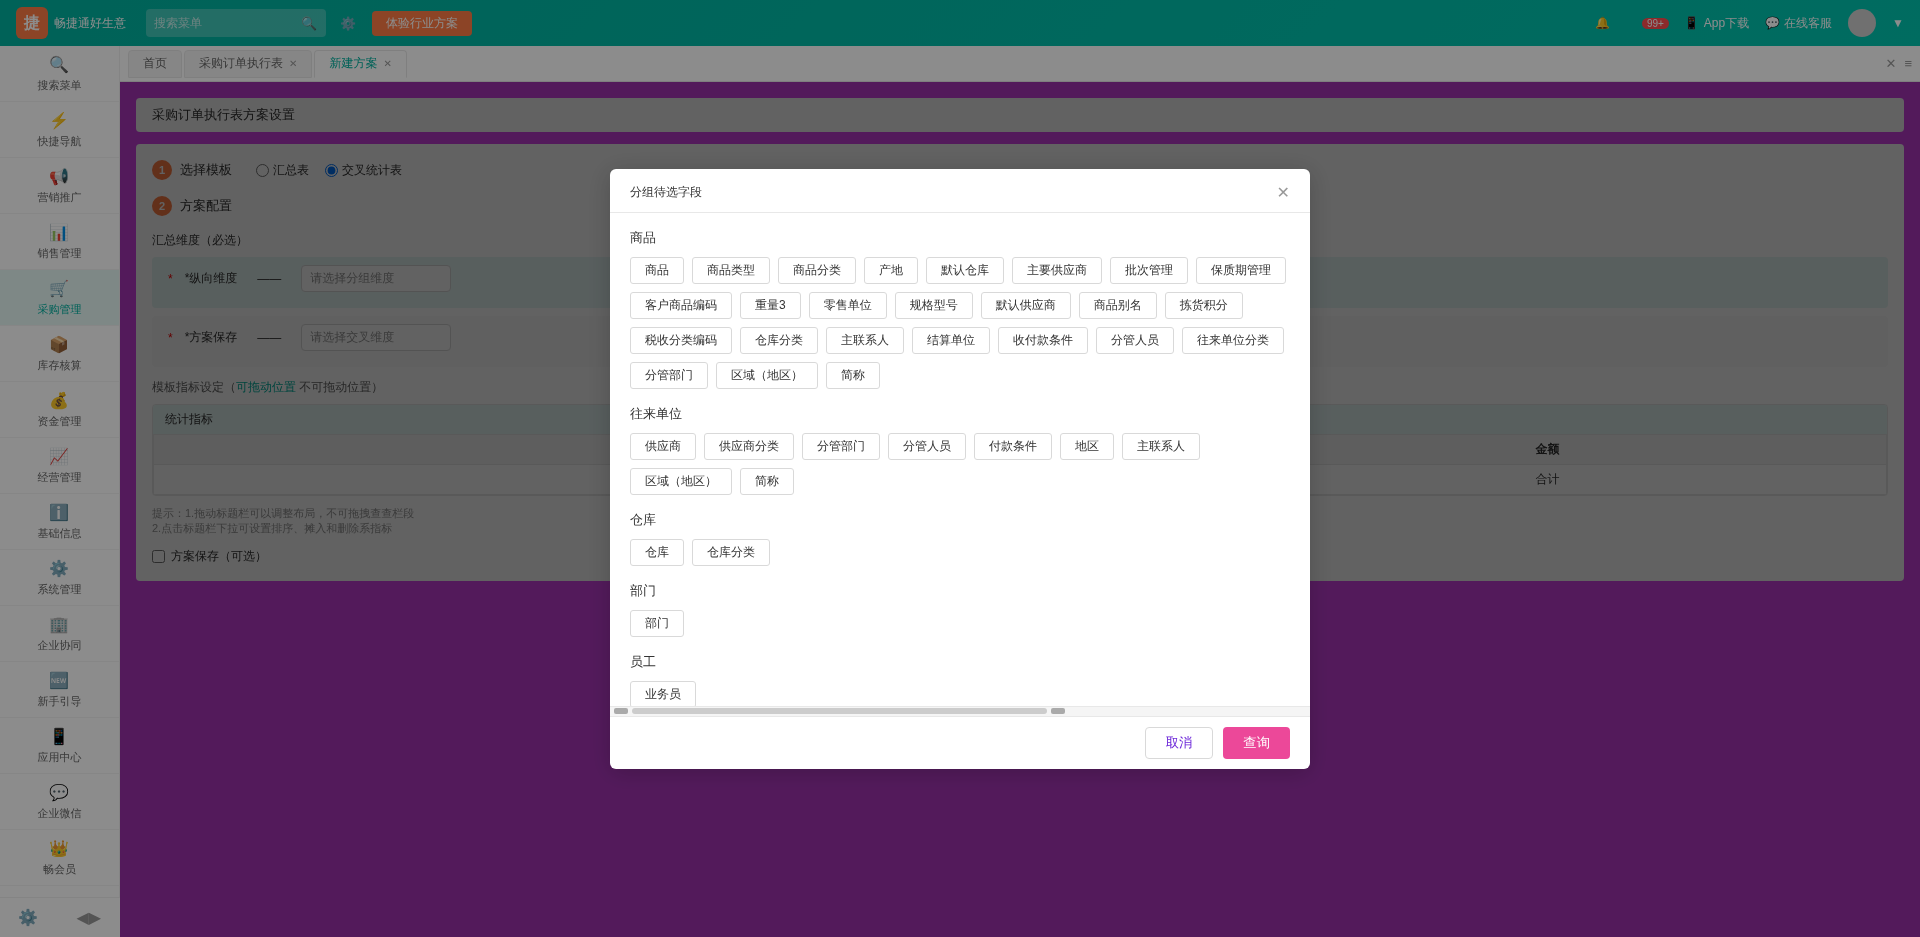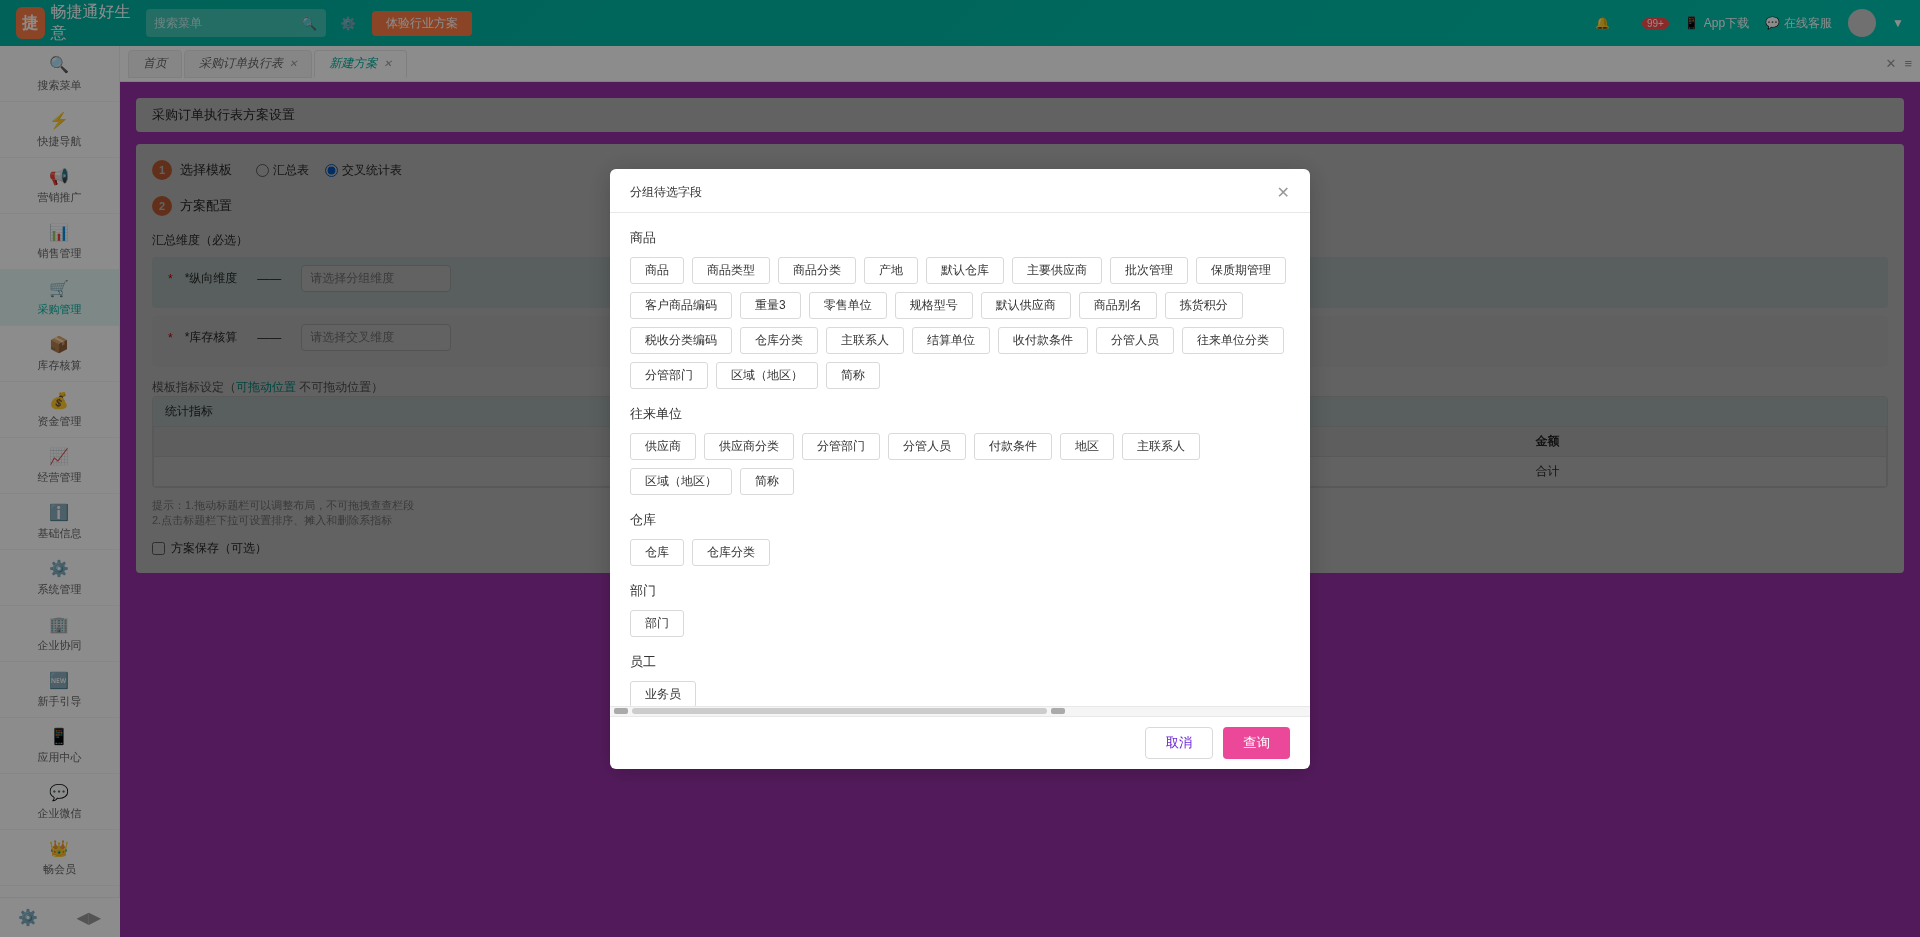--- a/index.html
+++ b/index.html
@@ -98,21 +98,20 @@
     .tab-item {
       height: 28px;
       padding: 0 14px;
       display: flex; align-items: center; gap: 6px;
       border-radius: 4px 4px 0 0;
       font-size: 12px;
       cursor: pointer;
       color: #666;
       background: #f5f5f5;
       border: 1px solid #e8e8e8;
-      font-style: italic;
     }
     .tab-item.active {
       background: white;
       color: #00b2a0;
       border-bottom-color: white;
     }
     .tab-close {
       font-size: 10px;
       color: #999;
       cursor: pointer;
@@ -346,21 +345,21 @@
       text-align: center;
     }
     .stat-table th { background: #f5f5f5; }
   </style>
 </head>
 <body>
 
 <div class="top-header">
   <div class="logo-area">
     <div class="logo-icon">捷</div>
-    <span style="font-size:16px;color:white;font-weight:500;">畅捷通好生意</span>
+    <span style="font-size:12px;color:white;font-weight:500;">畅捷通好生意</span>
   </div>
   <div class="search-bar">
     <input type="text" placeholder="搜索菜单" style="">
     <span style="color:rgba(255,255,255,0.8);">🔍</span>
   </div>
   <div style="width:28px;height:28px;margin-left:8px;display:flex;align-items:center;justify-content:center;color:rgba(255,255,255,0.9);cursor:pointer;">⚙️</div>
   <button class="header-btn">体验行业方案</button>
   <div class="header-right">
     <div class="header-right-item">
       <span>🔔</span>
@@ -495,30 +494,30 @@
           <span>*纵向维度</span>
           <span style="margin:0 8px;">——</span>
           <div class="select-box">
             <span>请选择分组维度</span>
           </div>
         </div>
       </div>
       <div style="background:#fafafa;border-radius:4px;padding:8px 16px;margin-bottom:8px;">
         <div class="form-row">
           <span class="form-required">*</span>
-          <span>*库存核算</span>
+          <span>*方案保存</span>
           <span style="margin:0 8px;">——</span>
           <div class="select-box">
             <span>请选择交叉维度</span>
           </div>
         </div>
       </div>
     </div>
 
-    <div style="font-size:12px;color:#666;">
+    <div style="font-size:12px;color:#666;margin-bottom:8px;">
       模板指标设定（<span style="color:#00b2a0;">可拖动位置</span>  <span>不可拖动位置）</span>
     </div>
 
     <div style="border:1px solid #e8e8e8;border-radius:4px;overflow:hidden;">
       <div style="background:#e6f7f5;padding:6px 12px;font-size:12px;font-weight:500;">统计指标</div>
       <table class="stat-table">
         <tbody>
             <tr>
           <th>主数量 ▼</th>
           <th>金额</th>

